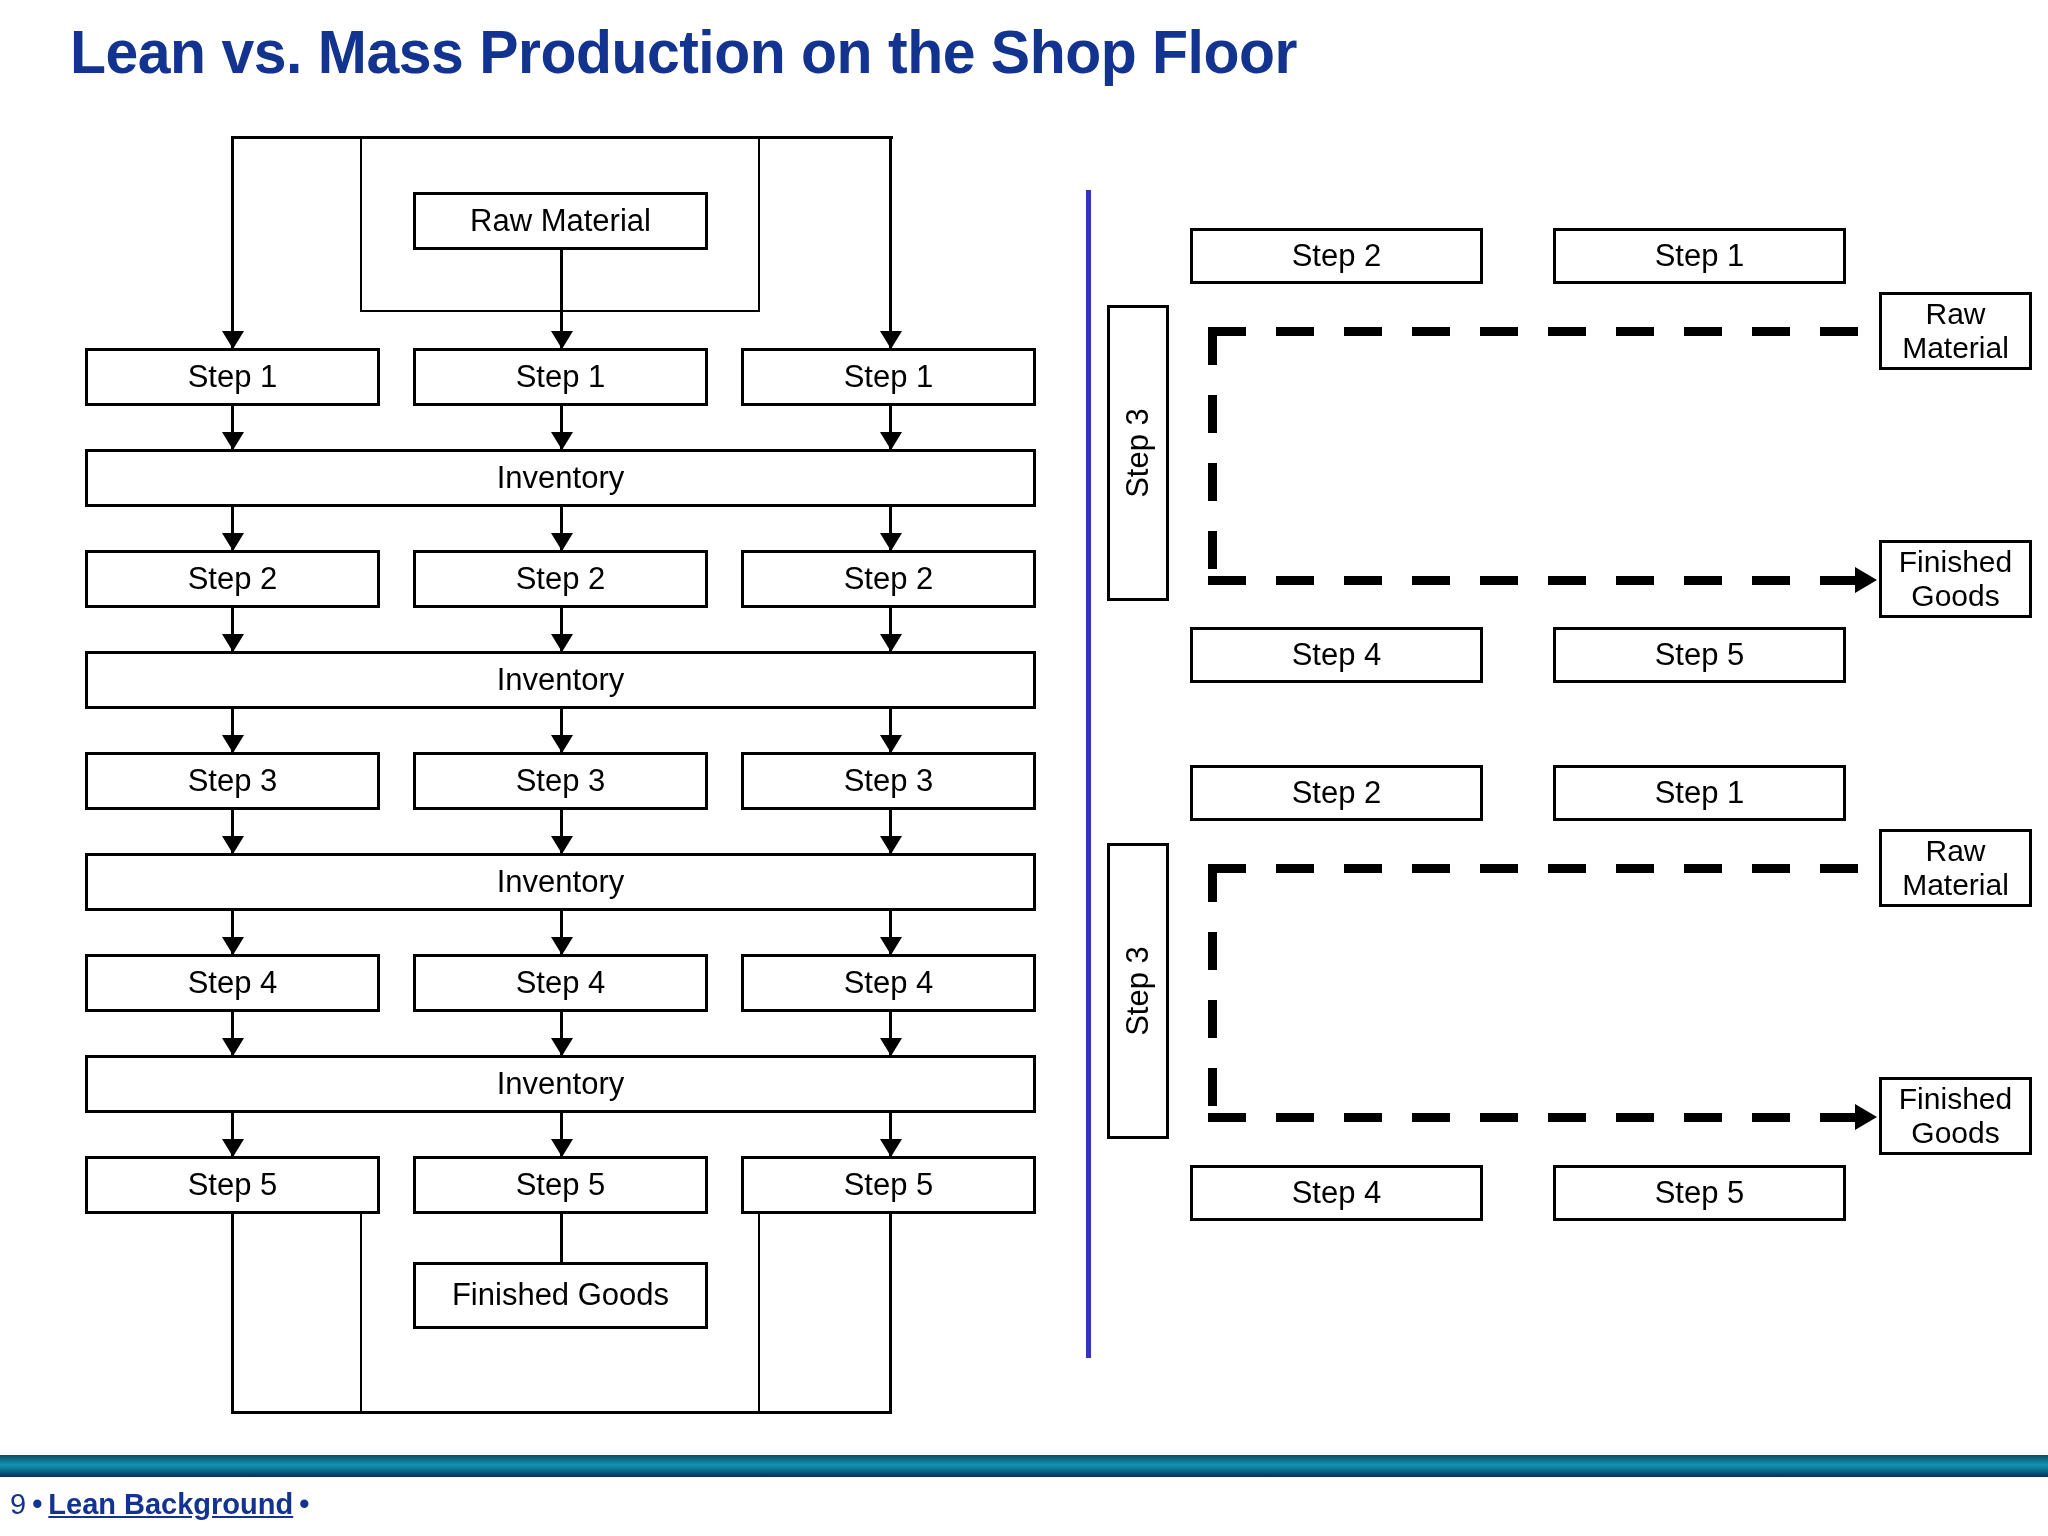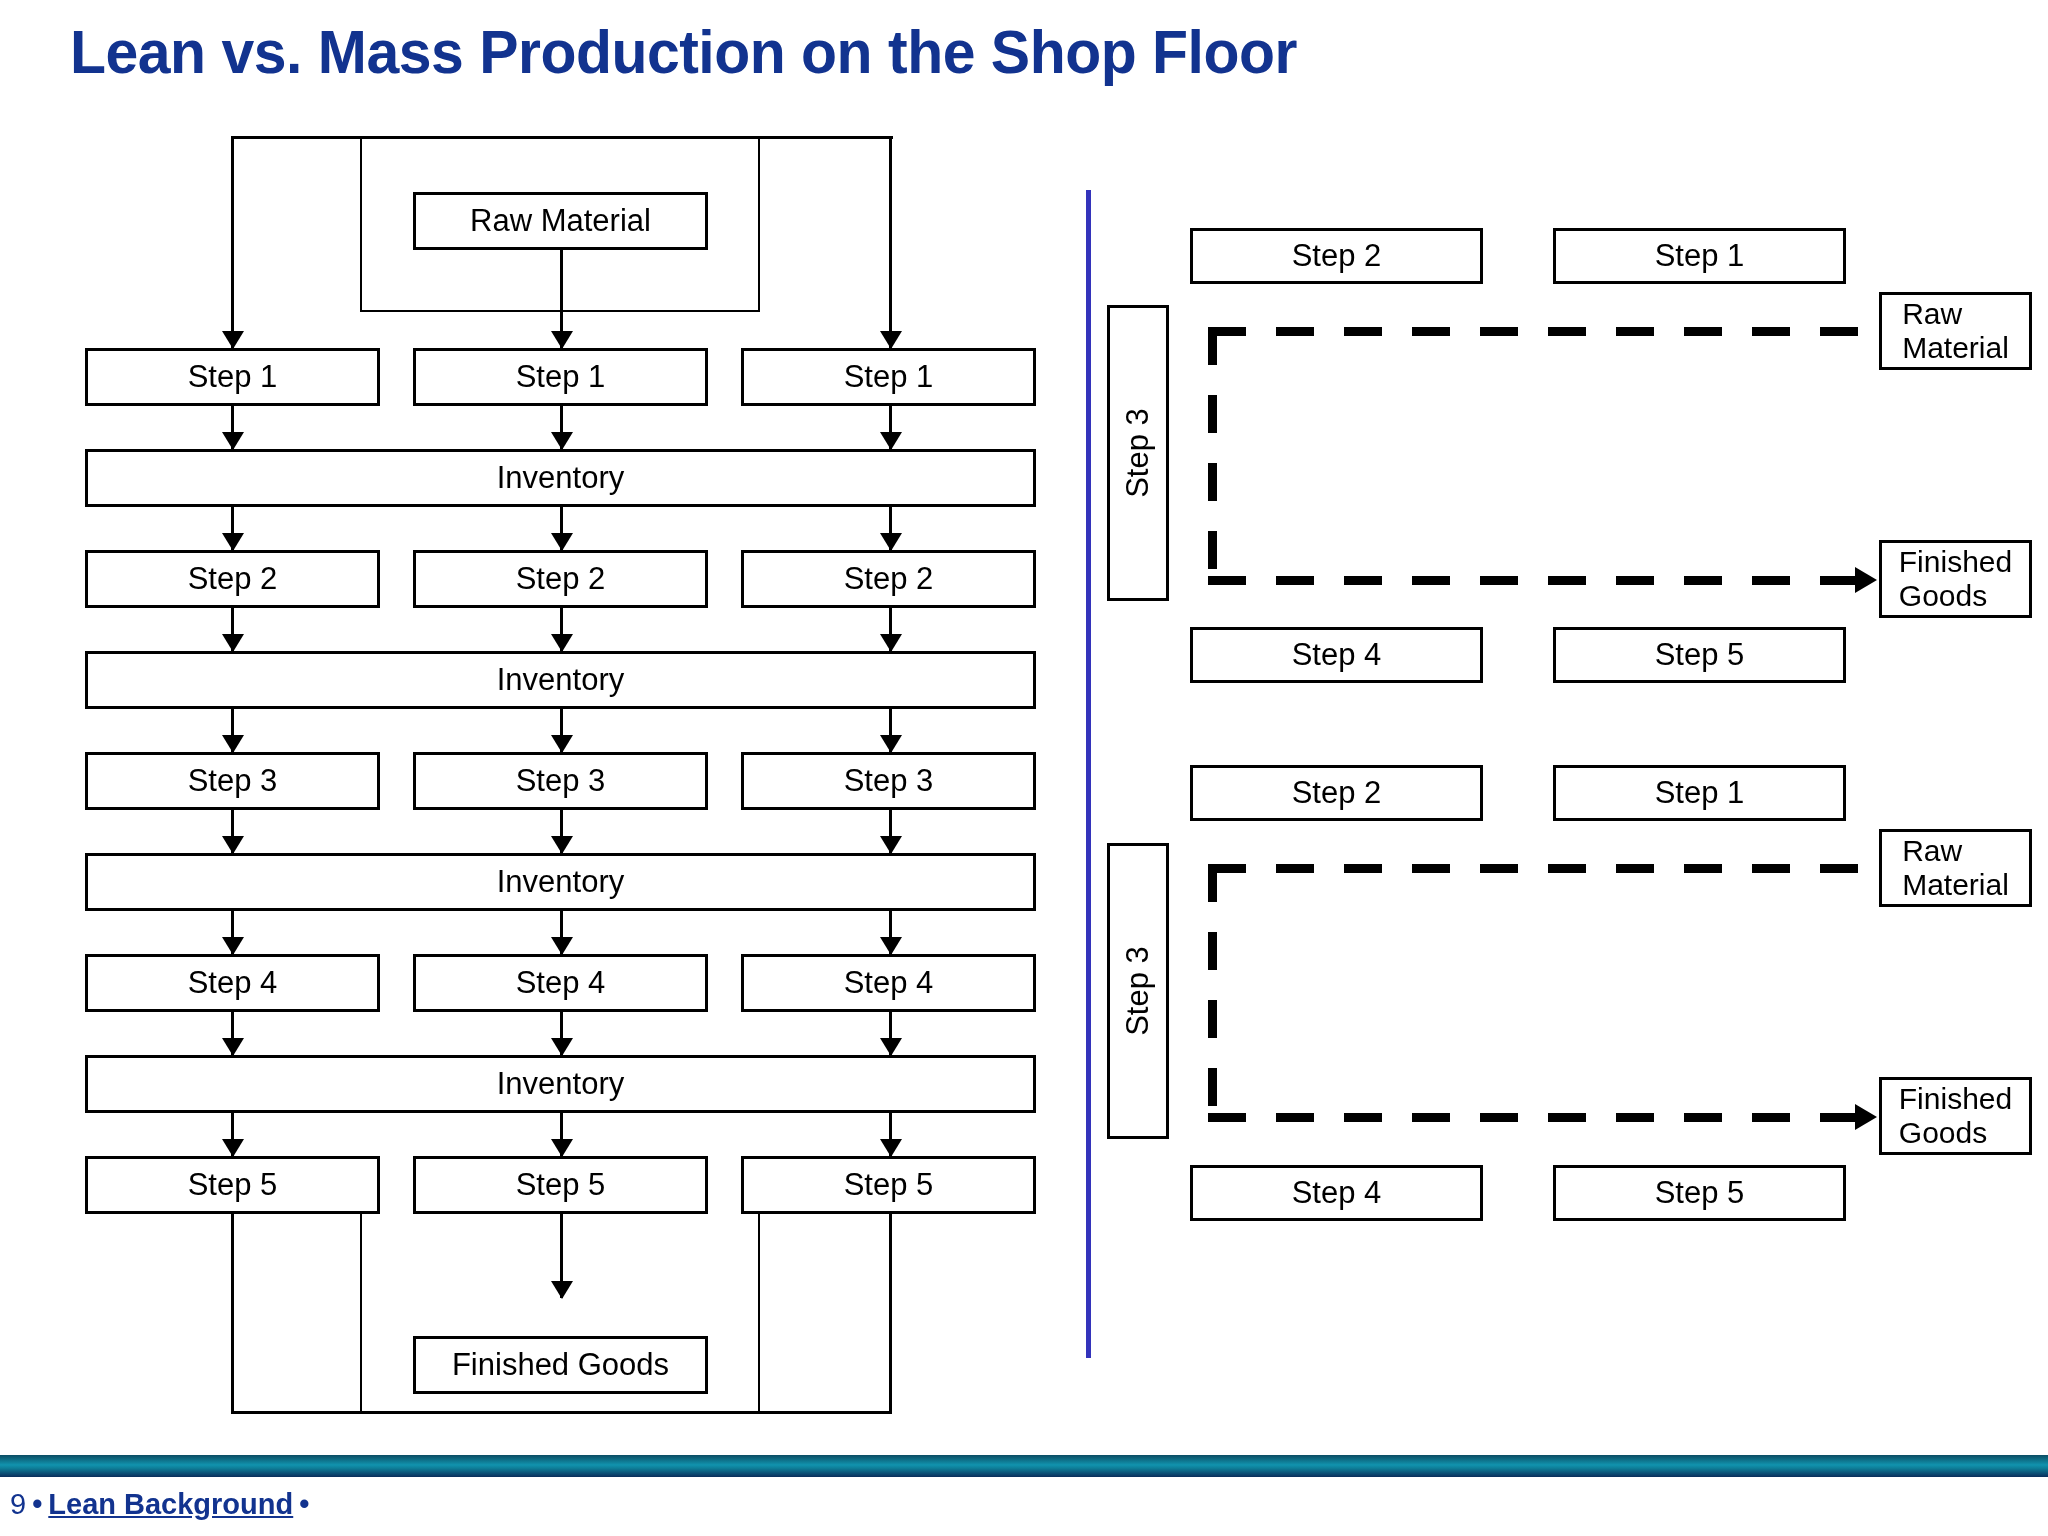--- a/index.html
+++ b/index.html
@@ -33,21 +33,21 @@
     position: absolute;
     box-sizing: border-box;
     border: 3px solid #000;
     background: #fff;
     display: flex;
     align-items: center;
     justify-content: center;
     font-size: 31px;
     color: #000;
     line-height: 1.12;
-    text-align: left;
+    text-align: center;
   }
   .pbox.two-line { font-size: 30px; }
 
   
   .frame {
     position: absolute;
     box-sizing: border-box;
     border: 2px solid #000;
     background: transparent;
   }
@@ -275,21 +275,21 @@
   <span>Step 5</span>
 </div>
 
 <div class="frame no-top" style="left:360px; top:1214px; width:400px; height:200px;"></div>
 
 <div class="vline" style="left:231px; top:1214px; height:200px;"></div>
 <div class="vline" style="left:889px; top:1214px; height:200px;"></div>
 <div class="hline" style="left:231px; top:1411px; width:661px;"></div>
 
 <div class="arrow-down" style="left:560px; top:1214px; height:84px;"></div>
-<div class="pbox" style="left:413px; top:1336px; width:295px; height:58px;">
+<div class="pbox" style="left:413px; top:1262px; width:295px; height:67px;">
   <span>Finished Goods</span>
 </div>
 
 <div id="divider" style="left: 1086px; top: 190px; height: 1168px; background: rgb(51, 51, 187);"></div>
 
 <div class="pbox" style="left:1190px; top:228px; width:293px; height:56px;">
   <span>Step 2</span>
 </div>
 <div class="pbox" style="left:1553px; top:228px; width:293px; height:56px;">
   <span>Step 1</span>

